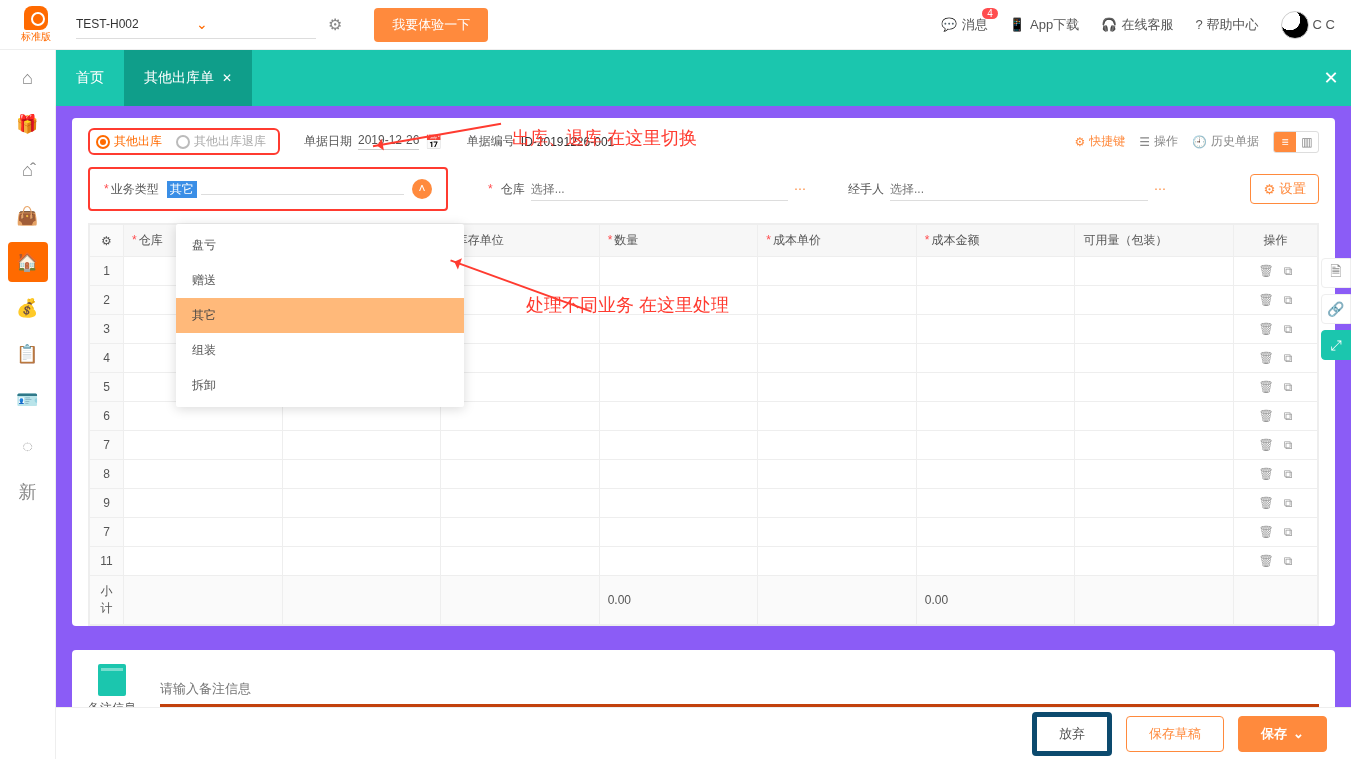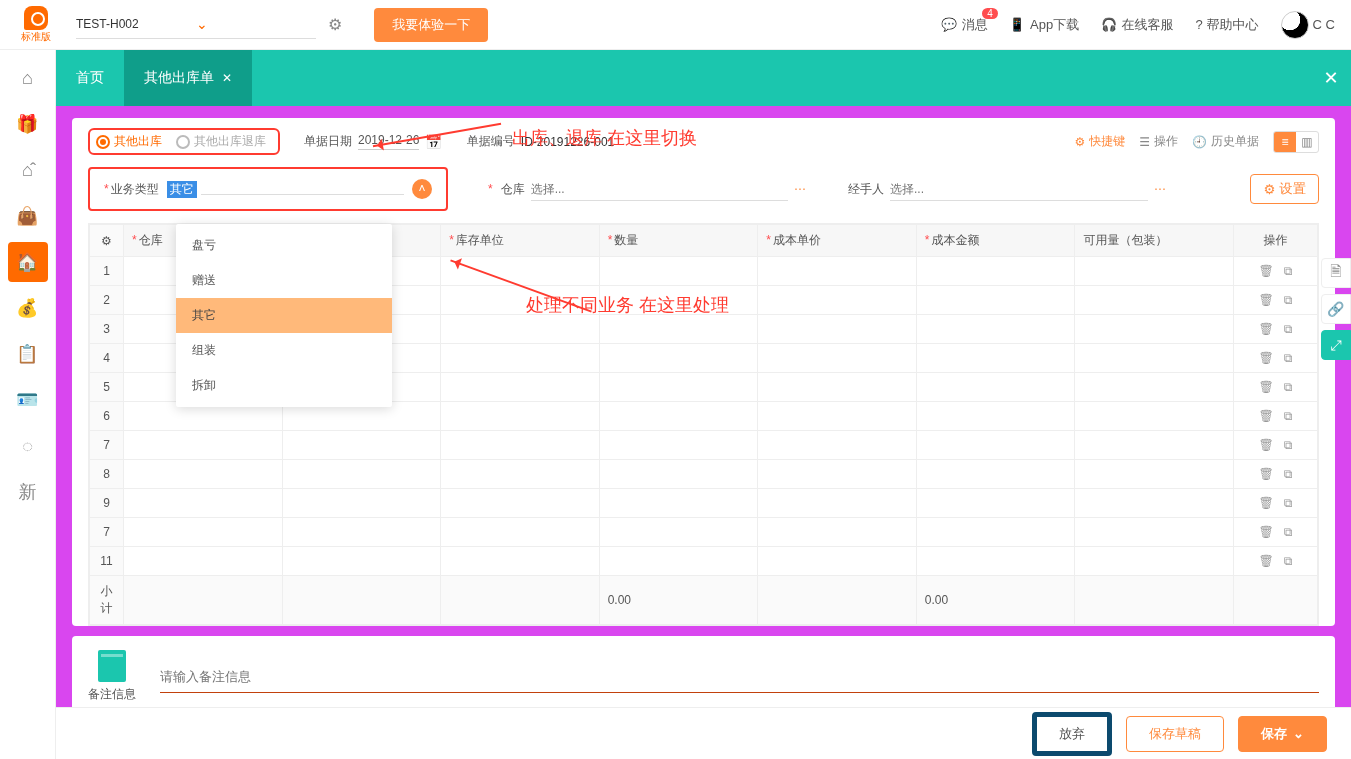--- a/index.html
+++ b/index.html
@@ -29,21 +29,21 @@
 .rail-item.active { background: #ff6a00; color: #fff; }
 
 
 .main { flex: 1; display: flex; flex-direction: column; min-width: 0; position: relative; }
 .tabs { height: 56px; background: #1bc6ae; display: flex; align-items: stretch; }
 .tab { padding: 0 20px; display: flex; align-items: center; color: #fff; font-size: 14px; position: relative; }
 .tab.active { background: #0f9e8a; }
 .tab .close { margin-left: 8px; font-size: 12px; }
 .tab-close-all { margin-left: auto; width: 40px; display: flex; align-items: center; justify-content: center; color: #fff; font-size: 18px; background: #1bc6ae; }
 
-.content { flex: 1; background: #d946ef; padding: 12px 16px; display: flex; flex-direction: column; gap: 10px; min-height: 0; }
+.content { flex: 1; background: #8b5cf6; padding: 12px 16px; display: flex; flex-direction: column; gap: 24px; min-height: 0; }
 
 .panel1 { background: #fff; border-radius: 4px; padding: 10px 16px 0 16px; display: flex; flex-direction: column; position: relative; }
 .row1 { display: flex; align-items: center; gap: 24px; }
 .radio-group { border: 2px solid #ff3b30; border-radius: 6px; padding: 3px 12px 3px 6px; display: flex; align-items: center; gap: 14px; }
 .radio-opt { display: flex; align-items: center; gap: 4px; }
 .radio-dot { width: 14px; height: 14px; border: 2px solid #ff6a00; border-radius: 50%; display: inline-flex; align-items: center; justify-content: center; }
 .radio-dot.on::after { content:""; width:6px; height:6px; background:#ff6a00; border-radius:50%; }
 .radio-dot.off { border-color: #bbb; }
 .radio-opt.off { color: #aaa; }
 .radio-opt.on { color: #ff6a00; }
@@ -69,21 +69,21 @@
 .sel-field { display: flex; align-items: center; gap: 6px; color: #555; width: 320px; }
 .sel-field input { border: none; border-bottom: 1px solid #ddd; padding: 4px 0; flex: 1; outline: none; color: #bbb; font-size: 12px; }
 .dots { color: #ff8a3d; letter-spacing: 2px; }
 .settings-btn { margin-left: auto; border: 1px solid #ff8a3d; color: #ff8a3d; border-radius: 4px; padding: 5px 12px; display: flex; align-items: center; gap: 4px; background:#fff; }
 
 
 .anno1 { position: absolute; top: 8px; left: 440px; color: #ff3b30; font-size: 18px; font-weight: 500; }
 .anno2 { position: absolute; top: 138px; left: 438px; color: #ff3b30; font-size: 18px; font-weight: 500; z-index: 30; }
 
 
-.dropdown { position: absolute; top: 55px; left: 86px; width: 216px; background: #fff; box-shadow: 0 2px 12px rgba(0,0,0,.15); border-radius: 2px; z-index: 20; padding: 4px 0; }
+.dropdown { position: absolute; top: 55px; left: 86px; width: 288px; background: #fff; box-shadow: 0 2px 12px rgba(0,0,0,.15); border-radius: 2px; z-index: 20; padding: 4px 0; }
 .dd-item { padding: 9px 16px; color: #555; }
 .dd-item.sel { background: #ffb97a; color: #444; }
 
 
 .arrow1 { position: absolute; top: 16px; left: 300px; width: 130px; height: 2px; background: #ff3b30; transform: rotate(-10deg); }
 .arrow1::before { content:""; position:absolute; left:-2px; top:-5px; border:6px solid transparent; border-right-color:#ff3b30; }
 .arrow2 { position: absolute; top: 130px; left: 358px; width: 150px; height: 2px; background: #ff3b30; transform: rotate(20deg); z-index: 25; }
 .arrow2::before { content:""; position:absolute; left:-2px; top:-5px; border:6px solid transparent; border-right-color:#ff3b30; }
 
 
@@ -96,21 +96,21 @@
 .col-op { width: 84px; text-align: center; }
 .row-op { display: flex; gap: 10px; justify-content: center; color: #999; }
 tfoot td { background: #fafafa; font-weight: 500; }
 
 
 .remarks { background: #fff; border-radius: 4px; padding: 14px 16px; display: flex; align-items: center; gap: 24px; }
 .remark-icon-wrap { display: flex; flex-direction: column; align-items: center; gap: 4px; }
 .remark-icon { width: 28px; height: 32px; background: #1bc6ae; border-radius: 2px; position: relative; }
 .remark-icon::before { content:""; position:absolute; top:4px; left:3px; right:3px; height:3px; background:#fff; opacity:.4; }
 .remark-label { font-size: 12px; color: #555; }
-.remark-input { flex: 1; border: none; border-bottom: 1px solid #c2410c; padding: 8px 0; outline: none; font-size: 13px; color:#bbb; }
+.remark-input { flex: 1; border: none; border-bottom: 5px solid #c2410c; padding: 8px 0; outline: none; font-size: 13px; color:#bbb; }
 
 
 .footer { height: 52px; border-top: 1px solid #eee; background: #fff; display: flex; align-items: center; justify-content: flex-end; padding: 0 24px; gap: 14px; }
 .btn { padding: 8px 22px; border-radius: 4px; font-size: 13px; cursor: pointer; }
 .btn-plain { background: #fff; border: 5px solid #0c4a6e; color: #555; }
 .btn-outline { background: #fff; border: 1px solid #ff8a3d; color: #ff8a3d; }
 .btn-primary { background: #ff8a3d; border: 1px solid #ff8a3d; color: #fff; display: flex; align-items: center; gap: 6px; font-weight: bold; }
 
 
 .float-tools { position: absolute; right: 0; top: 258px; width: 30px; display: flex; flex-direction: column; gap: 6px; }

